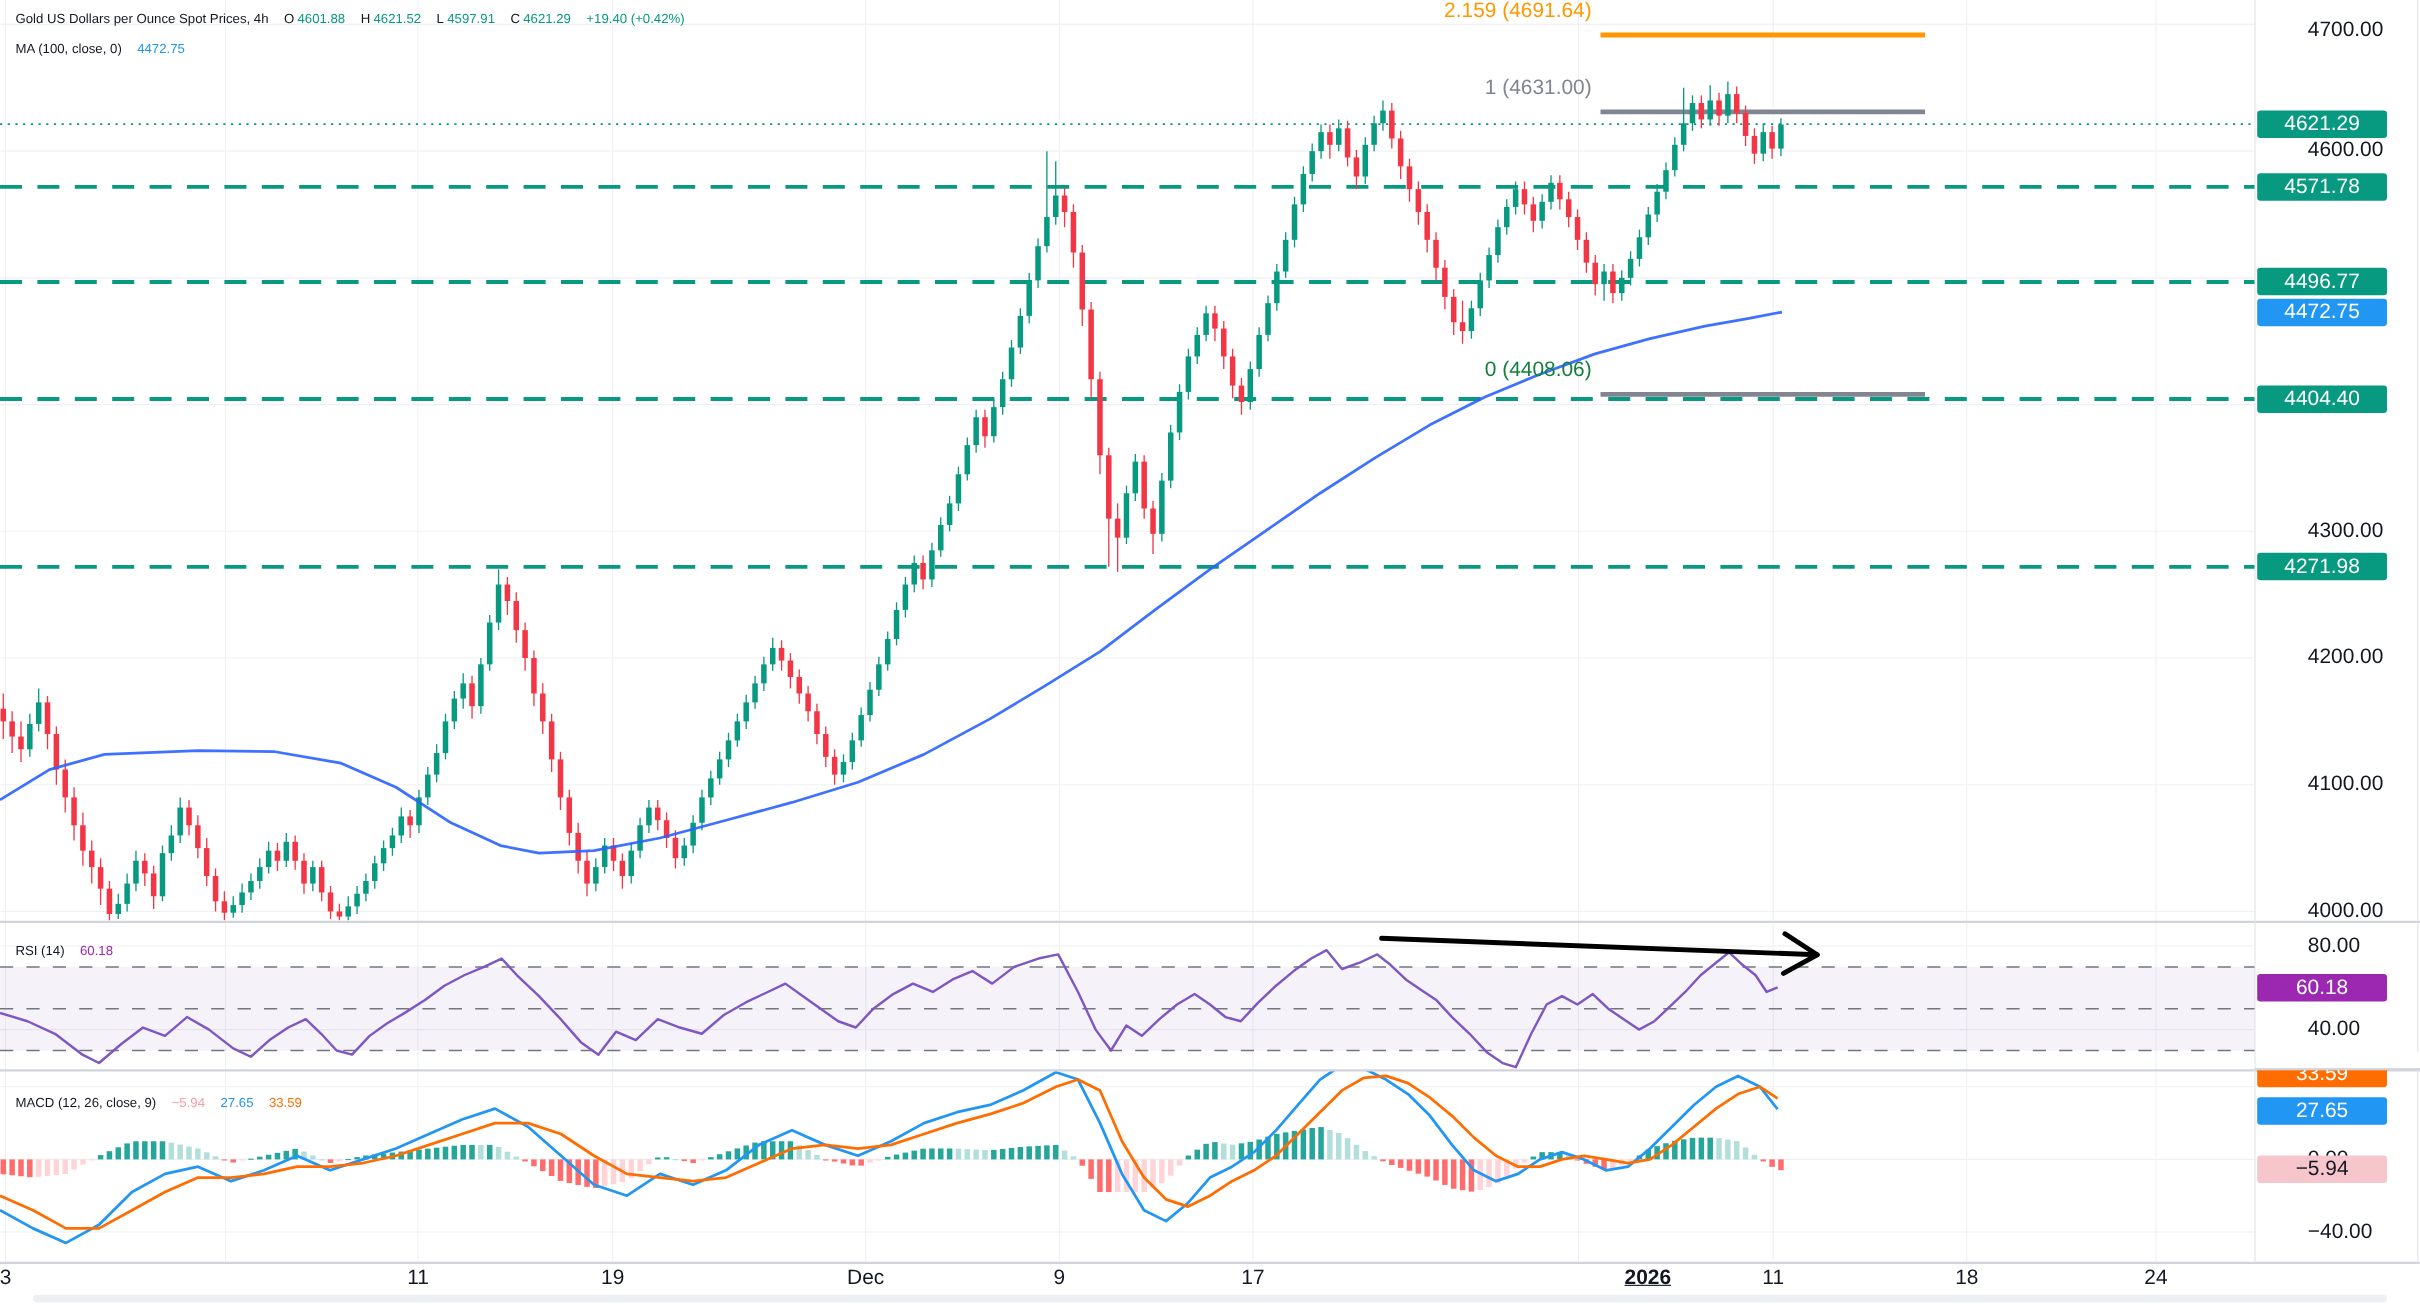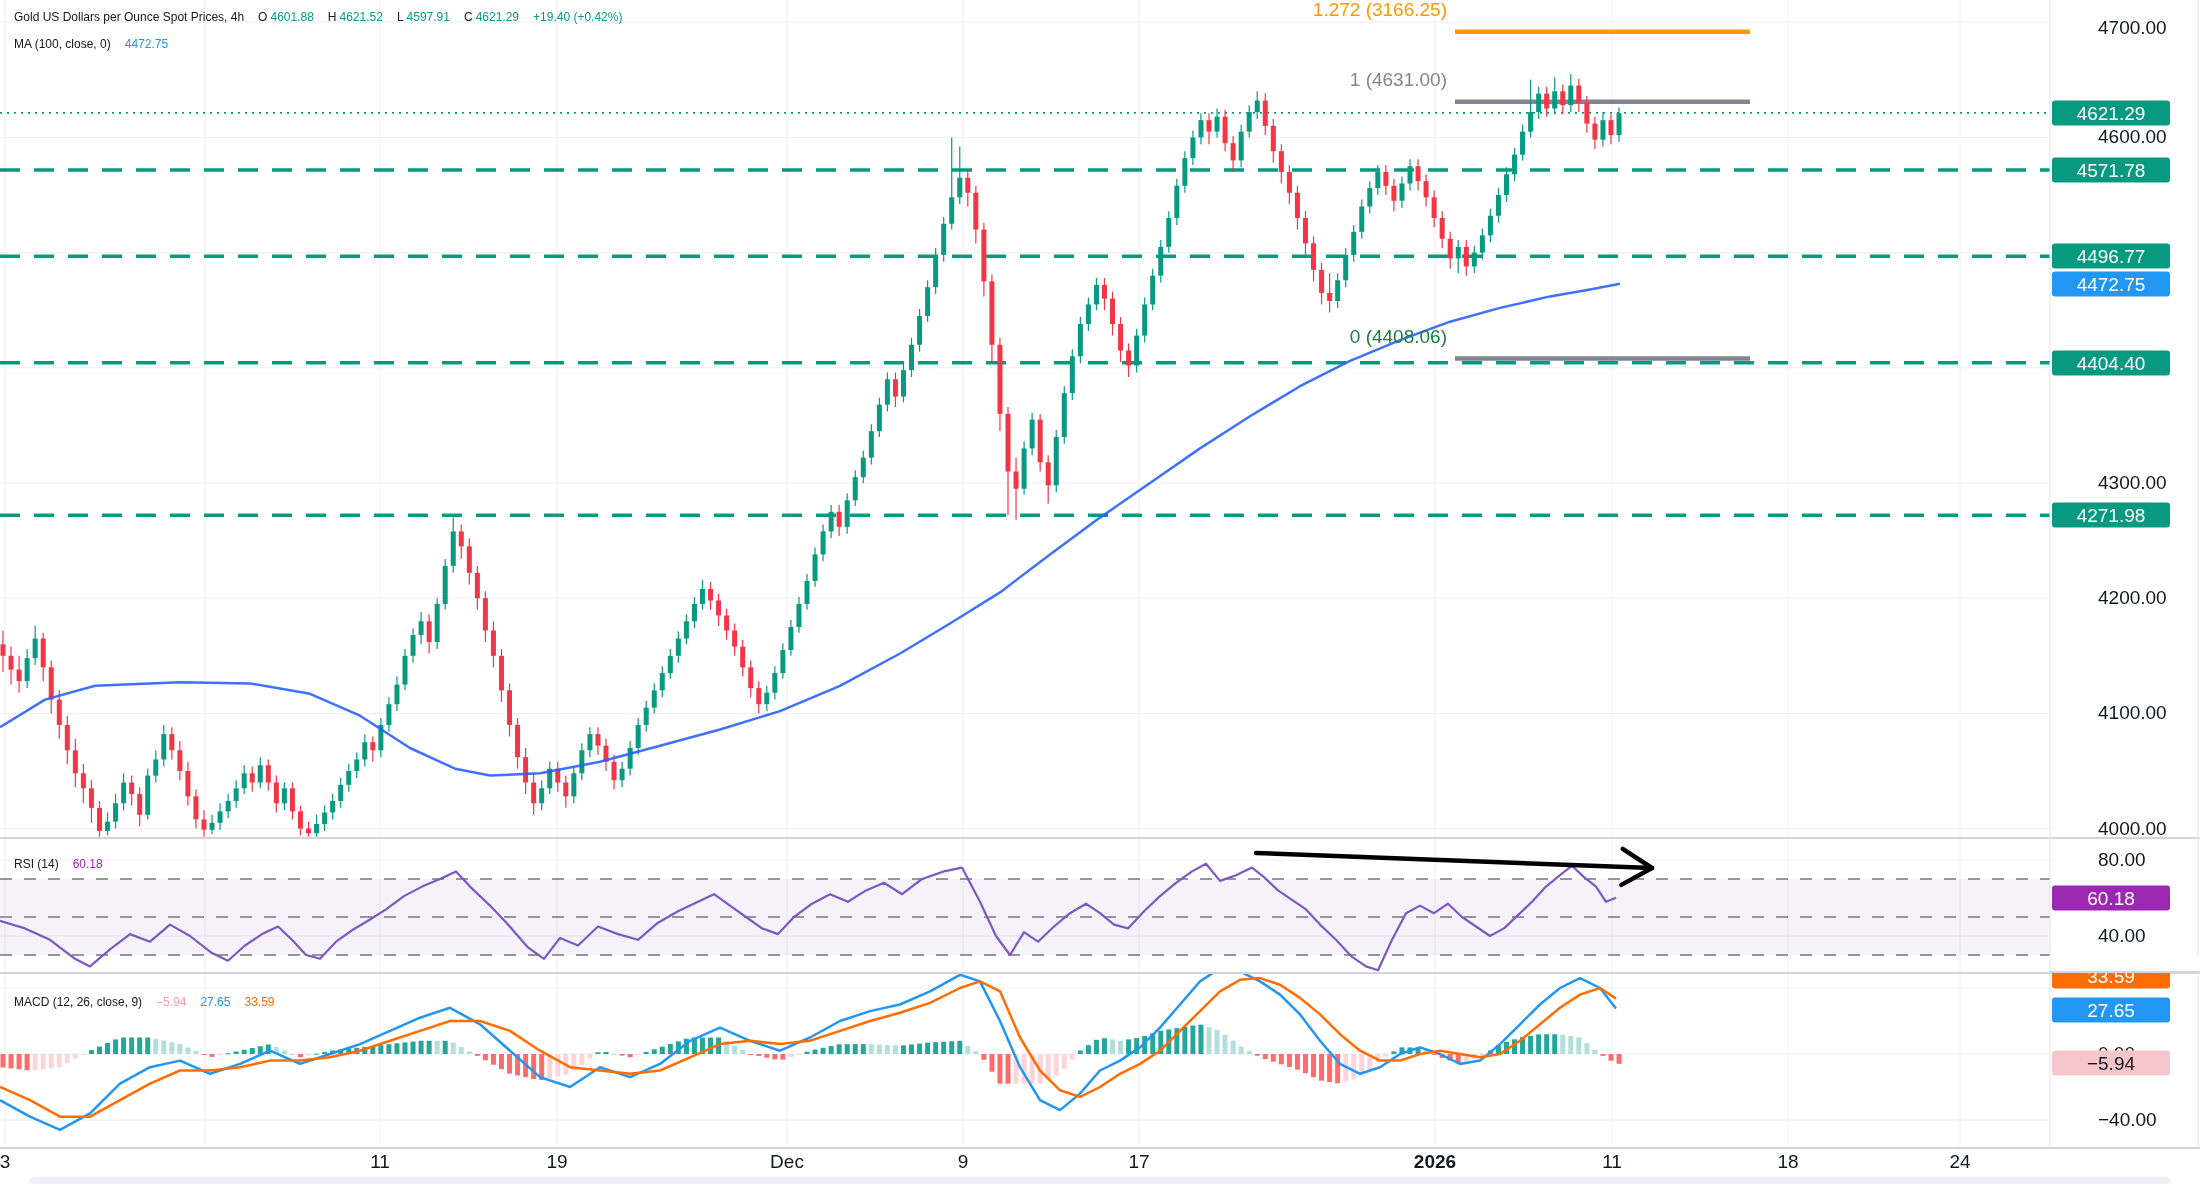--- a/index.html
+++ b/index.html
@@ -751,31 +751,31 @@
       <div class="badge" style="top: 256px; background: rgb(8, 153, 129); color: rgb(255, 255, 255);">4496.77</div>
       <div class="badge" style="top: 284px; background: rgb(33, 150, 243); color: rgb(255, 255, 255);">4472.75</div>
       <div class="badge" style="top: 363px; background: rgb(8, 153, 129); color: #ffffff;">4404.40</div>
       <div class="badge" style="top: 515px; background: rgb(8, 153, 129); color: rgb(255, 255, 255);">4271.98</div>
       <div class="badge" style="top: 898px; background: rgb(156, 39, 176); color: rgb(255, 255, 255);">60.18</div>
       <div class="badge" style="top: 976px; background: rgb(255, 109, 0); color: rgb(255, 255, 255);">33.59</div>
       <div class="badge" style="top: 1010px; background: rgb(33, 150, 243); color: rgb(255, 255, 255);">27.65</div>
       <div class="badge" style="top: 1063px; background: rgb(246, 198, 204); color: rgb(19, 23, 34);">−5.94</div>
       <div class="patch" style="left: 2051px; top: 956px; width: 148px; height: 16px; background: rgb(255, 255, 255);"></div>
       <div class="patch" style="left: 2050px; top: 971px; width: 150px; height: 2px; background: rgb(209, 212, 220);"></div>
-      <div class="fib-label" style="left: 1447px; top: 9.83072px; color: rgb(255, 152, 0);">1.272 (3166.25)</div>
+      <div class="fib-label" style="left: 1447px; top: 9.83072px; color: rgb(255, 152, 0);">2.159 (4691.64)</div>
       <div class="fib-label" style="left: 1447px; top: 79.688px; color: rgb(128, 133, 145);">1 (4631.00)</div>
       <div class="fib-label" style="left: 1447px; top: 336.515px; color: #15803d;">0 (4408.06)</div>
     </div>
   <div id="timebar">
       <div class="time-label" style="left: 5px;">3</div>
       <div class="time-label" style="left: 205px; margin-top: 40px;">Nov</div>
       <div class="time-label" style="left: 380px;">11</div>
       <div class="time-label" style="left: 557px;">19</div>
       <div class="time-label" style="left: 787px;">Dec</div>
       <div class="time-label" style="left: 963px;">9</div>
       <div class="time-label" style="left: 1139px;">17</div>
-      <div class="time-label" style="left: 1435px; font-weight: 700;">2026</div>
+      <div class="time-label" style="left: 1498px; font-weight: 700; text-decoration: underline;">2026</div>
       <div class="time-label" style="left: 1612px;">11</div>
       <div class="time-label" style="left: 1788px;">18</div>
       <div class="time-label" style="left: 1960px;">24</div>
     </div>
   <div class="patch" style="left:30px;top:1177px;width:2140px;height:7px;background:#eceff3;border-radius:4px;"></div>
 </div>
 
 </body></html>

